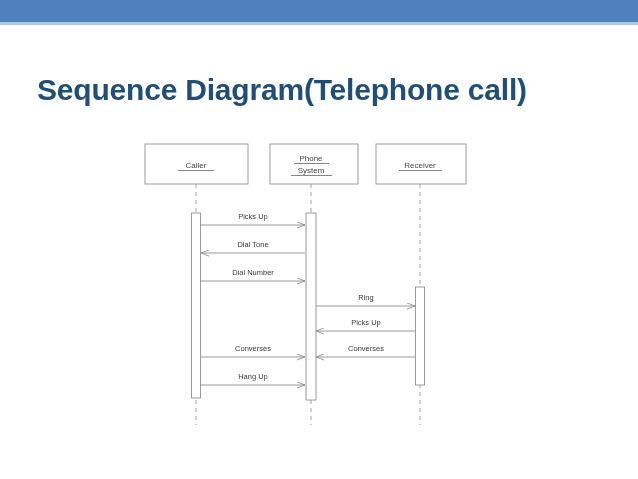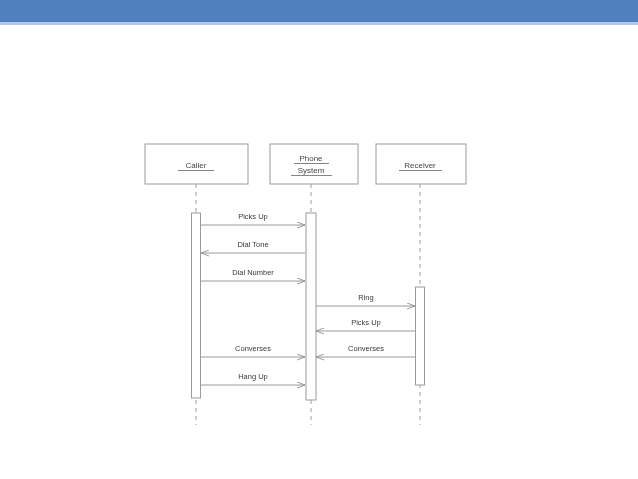--- a/index.html
+++ b/index.html
@@ -75,20 +75,21 @@
   }
 </style>
 </head>
 <body>
 
 <div id="slide">
 
   <div id="top-bar"></div>
   <div id="top-bar-accent"></div>
 
+  <h1 id="slide-title">Sequence Diagram(Telephone call)</h1>
 
   <div id="diagram-wrap">
     <svg id="diagram-svg" width="638" height="479" viewBox="0 0 638 479">
       <defs>
         <marker id="arrow-r" markerWidth="9" markerHeight="7" refX="8.5" refY="3.5" orient="auto" markerUnits="userSpaceOnUse">
           <path d="M0.5,0.5 L8.5,3.5 L0.5,6.5" fill="none" stroke="#8f8f8f" stroke-width="0.9"></path>
         </marker>
         <marker id="arrow-l" markerWidth="9" markerHeight="7" refX="0.5" refY="3.5" orient="auto" markerUnits="userSpaceOnUse">
           <path d="M8.5,0.5 L0.5,3.5 L8.5,6.5" fill="none" stroke="#8f8f8f" stroke-width="0.9"></path>
         </marker>

